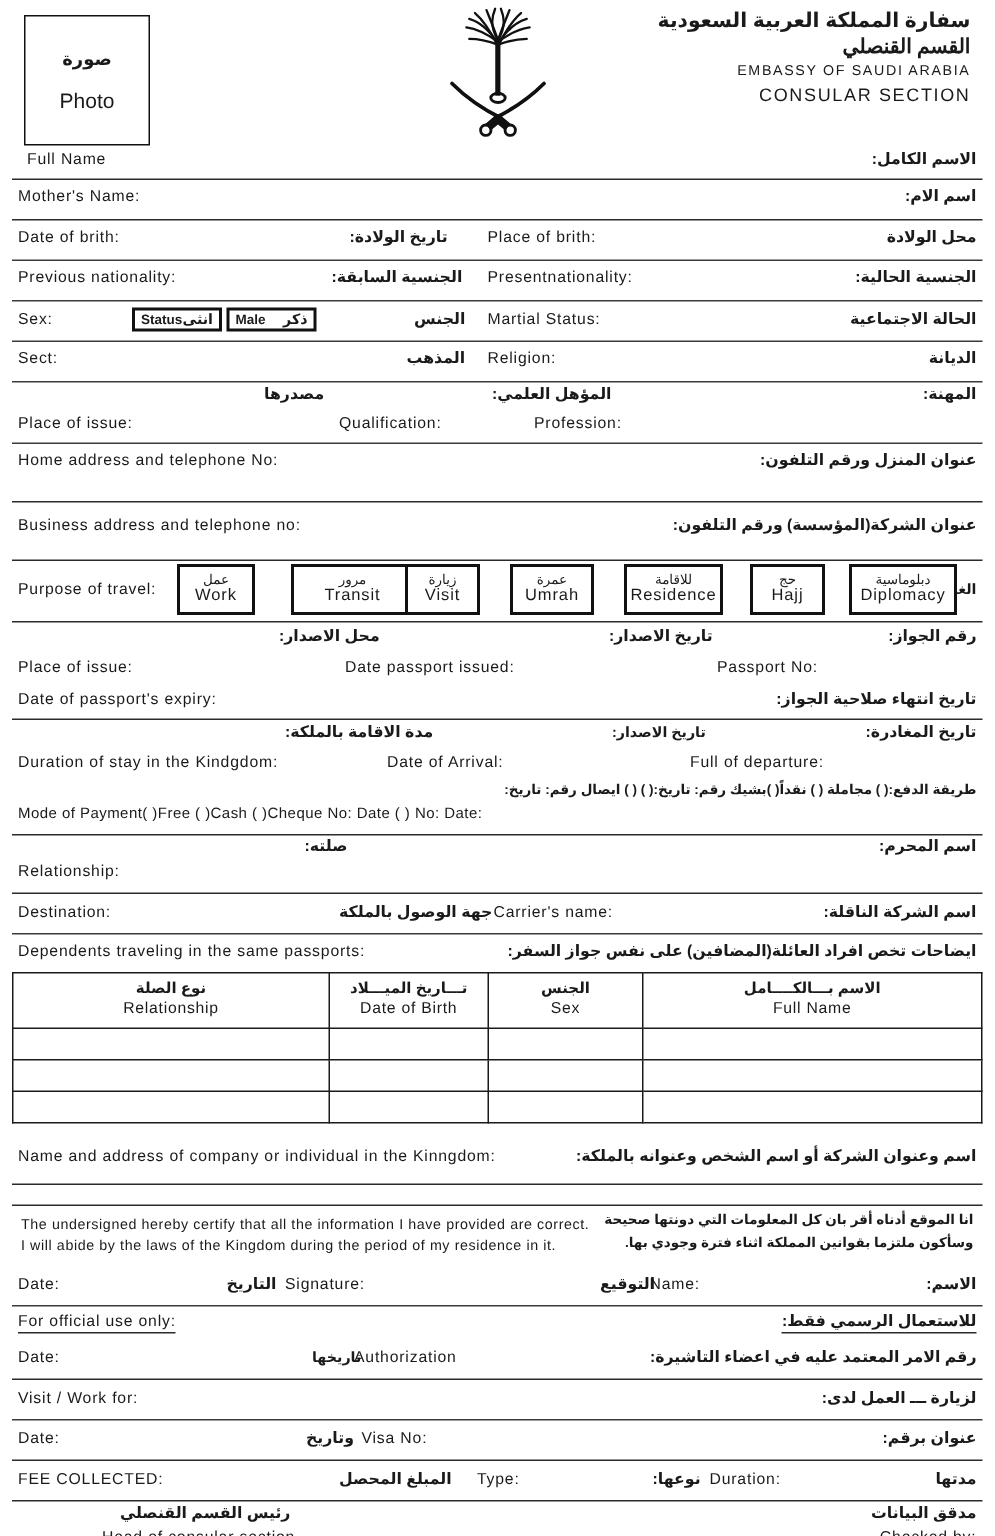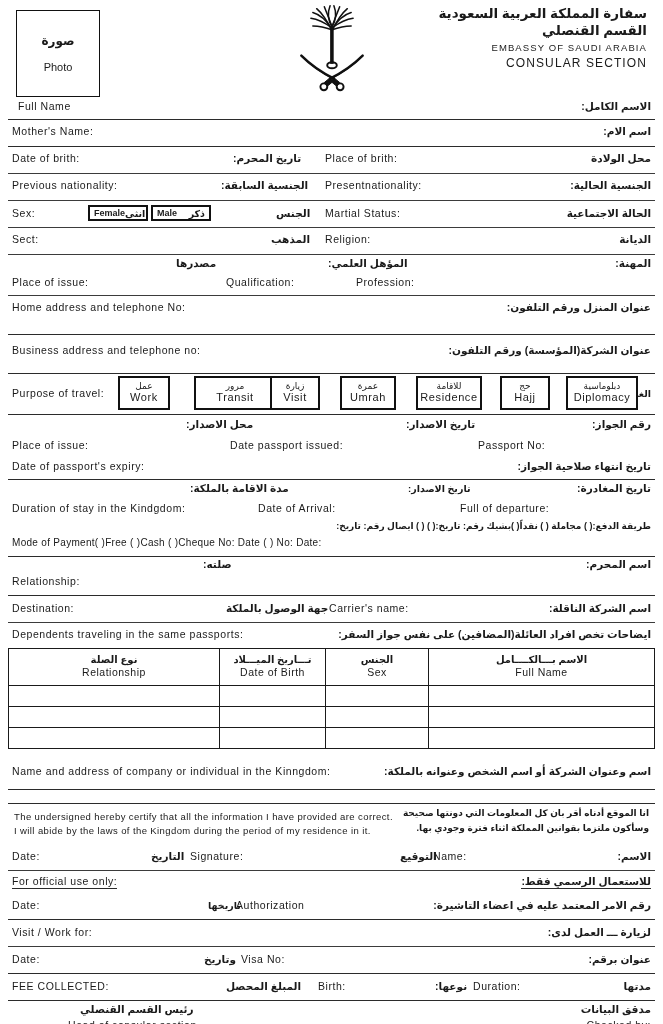--- a/index.html
+++ b/index.html
@@ -12,26 +12,26 @@
   .page{position:relative;width:663px;height:1024px;box-sizing:border-box;padding:0 8px;}
 
   
   .header{position:relative;height:95px;}
   .photo-box{
     position:absolute;left:8px;top:10px;width:82px;height:85px;
     border:1.5px solid #111;display:flex;flex-direction:column;
     align-items:center;justify-content:center;
   }
   .photo-ar{font-size:12px;font-weight:bold;direction:rtl;line-height:1.2;}
-  .photo-en{font-size:11px;margin-top:13px;}
+  .photo-en{font-size:14px;margin-top:13px;}
   .emblem{position:absolute;left:50%;top:2px;transform:translateX(-50%);width:96px;height:92px;}
   .emblem svg{display:block;width:96px;height:92px;}
   .org{position:absolute;right:8px;top:6px;text-align:right;line-height:1.25;}
   .org-ar1{font-size:13.5px;direction:rtl;font-weight:600;}
-  .org-ar2{font-size:13.5px;direction:rtl;font-weight:600;}
+  .org-ar2{font-size:13.5px;direction:rtl;font-weight:600;font-family:Liberation Serif, serif;}
   .org-en1{font-size:9.5px;letter-spacing:1.1px;margin-top:2px;}
   .org-en2{font-size:12px;letter-spacing:1.1px;margin-top:2px;}
 
   
   .row{position:relative;box-sizing:border-box;}
   .hr{border-top:1.6px solid #2b2b2b;}
   .hr-thin{border-top:1.1px solid #3b3b3b;}
   .en{font-size:10.5px;letter-spacing:.55px;white-space:nowrap;}
   .ar{font-size:10.5px;direction:rtl;white-space:nowrap;font-weight:600;}
   .ar-sm{font-size:9.5px;direction:rtl;white-space:nowrap;font-weight:600;}
@@ -140,39 +140,39 @@
   <div class="hr"></div>
 
   <div class="line" style="height:26px">
     <span class="en l">Mother's  Name:</span>
     <span class="ar r">اسم الام:</span>
   </div>
   <div class="hr"></div>
 
   <div class="line" style="height:26px">
     <span class="en abs" style="left:4px;top:5px">Date  of  brith:</span>
-    <span class="ar abs" style="left:225px;top:5px">تاريخ المحرم:</span>
+    <span class="ar abs" style="left:225px;top:5px">تاريخ الولادة:</span>
     <span class="en abs" style="left:317px;top:5px">Place of brith:</span>
     <span class="ar r">محل الولادة</span>
   </div>
   <div class="hr-thin"></div>
 
   <div class="line" style="height:26px">
     <span class="en abs" style="left:4px;top:5px">Previous  nationality:</span>
     <span class="ar abs" style="left:213px;top:5px">الجنسية السابقة:</span>
     <span class="en abs" style="left:317px;top:5px">Presentnationality:</span>
     <span class="ar r">الجنسية الحالية:</span>
   </div>
   <div class="hr-thin"></div>
 
   <div class="line" style="height:26px">
     <span class="en abs" style="left:4px;top:6px">Sex:</span>
 
     <span class="optbox" style="left:80px;top:4px;width:60px">
-      <span class="oe">Female</span>
+      <span class="oe">Status</span>
       <span class="oa">انثى</span>
     </span>
 
     <span class="optbox" style="left:143px;top:4px;width:60px">
       <span class="oe">Male</span>
       <span class="oa">ذكر</span>
     </span>
 
     <span class="ar abs" style="left:268px;top:6px">الجنس</span>
     <span class="en abs" style="left:317px;top:6px">Martial  Status:</span>
@@ -388,21 +388,21 @@
     <span class="en abs" style="left:4px;top:6px">Date:</span>
     <span class="ar abs" style="left:196px;top:6px">وتاريخ</span>
     <span class="en abs" style="left:233px;top:6px">Visa  No:</span>
     <span class="ar r" style="top:6px">عنوان برقم:</span>
   </div>
   <div class="hr"></div>
 
   <div class="line" style="height:26px">
     <span class="en abs" style="left:4px;top:6px">FEE  COLLECTED:</span>
     <span class="ar abs" style="left:218px;top:6px">المبلغ المحصل</span>
-    <span class="en abs" style="left:310px;top:6px">Birth:</span>
+    <span class="en abs" style="left:310px;top:6px">Type:</span>
     <span class="ar abs" style="left:427px;top:6px">نوعها:</span>
     <span class="en abs" style="left:465px;top:6px">Duration:</span>
     <span class="ar r" style="top:6px">مدتها</span>
   </div>
   <div class="hr"></div>
 
   <div class="row" style="position:relative;height:32px">
     <span class="ar abs" style="left:72px;top:2px">رئيس القسم القنصلي</span>
     <span class="en abs" style="left:60px;top:18px">Head  of  consular  section</span>
     <span class="ar abs" style="right:4px;top:2px">مدقق البيانات</span>

